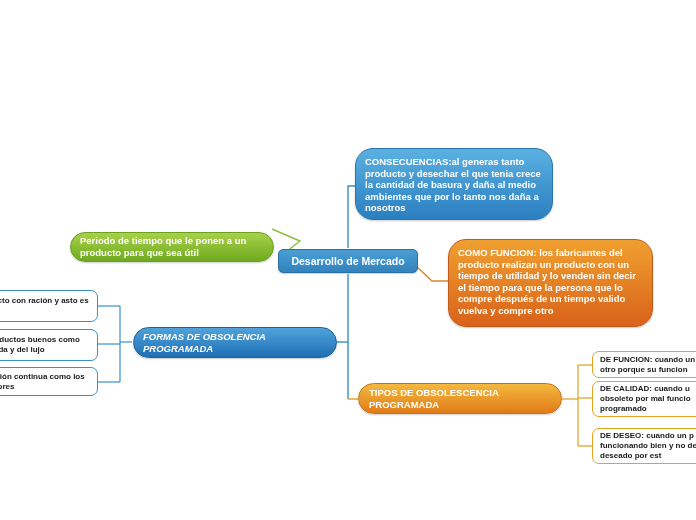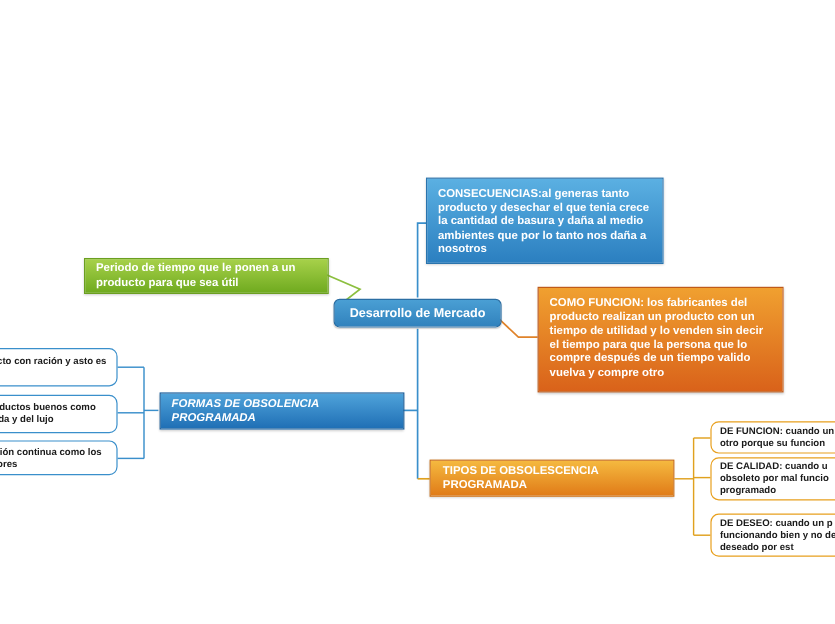--- a/index.html
+++ b/index.html
@@ -25,21 +25,21 @@
     width: 696px;
     height: 520px;
     pointer-events: none;
   }
   .node {
     position: absolute;
     box-sizing: border-box;
     color: #ffffff;
     font-weight: bold;
     line-height: 1.22;
-    border-radius: 0;
+    border-radius: 18px;
     padding: 7px 9px;
     overflow: hidden;
   }
 
   
   .node-central {
     background: linear-gradient(to bottom, #4a9fd4 0%, #3182bd 100%);
     border: 1px solid #2b6ea3;
     border-radius: 5px;
     font-size: 10.5px;
@@ -128,21 +128,21 @@
     <path d="M 578 365 L 578 446" fill="none" stroke="#e0a11e" stroke-width="1.2"></path>
     <path d="M 578 365 L 592 365" fill="none" stroke="#e0a11e" stroke-width="1.2"></path>
     <path d="M 578 398 L 592 398" fill="none" stroke="#e0a11e" stroke-width="1.2"></path>
     <path d="M 578 446 L 592 446" fill="none" stroke="#e0a11e" stroke-width="1.2"></path>
   </svg>
 
   <div class="node node-blue" style="left:355px; top:148px; width:198px; height:72px;">
     <span>CONSECUENCIAS:al generas tanto producto y desechar el que tenia crece la cantidad de basura y daña al medio ambientes que por lo tanto nos daña a nosotros</span>
   </div>
 
-  <div class="node node-green" style="left:70px; top:215px; width:204px; height:30px; display:flex; align-items:center;justify-content:center;">
+  <div class="node node-green" style="left:70px; top:232px; width:204px; height:30px; display:flex; align-items:center;justify-content:center;">
     <span>Periodo de tiempo que le ponen a un producto para que sea útil</span>
   </div>
 
   <div class="node node-central" style="left:278px; top:249px; width:140px; height:24px; display:flex; align-items:center; justify-content:center;">
     <span>Desarrollo de Mercado</span>
   </div>
 
   <div class="node node-orange" style="left:448px; top:239px; width:205px; height:88px;">
     <span>COMO FUNCION: los fabricantes del producto realizan un producto con un tiempo de utilidad y lo venden sin decir el tiempo para que la persona que lo compre después de un tiempo valido vuelva y compre otro</span>
   </div>

